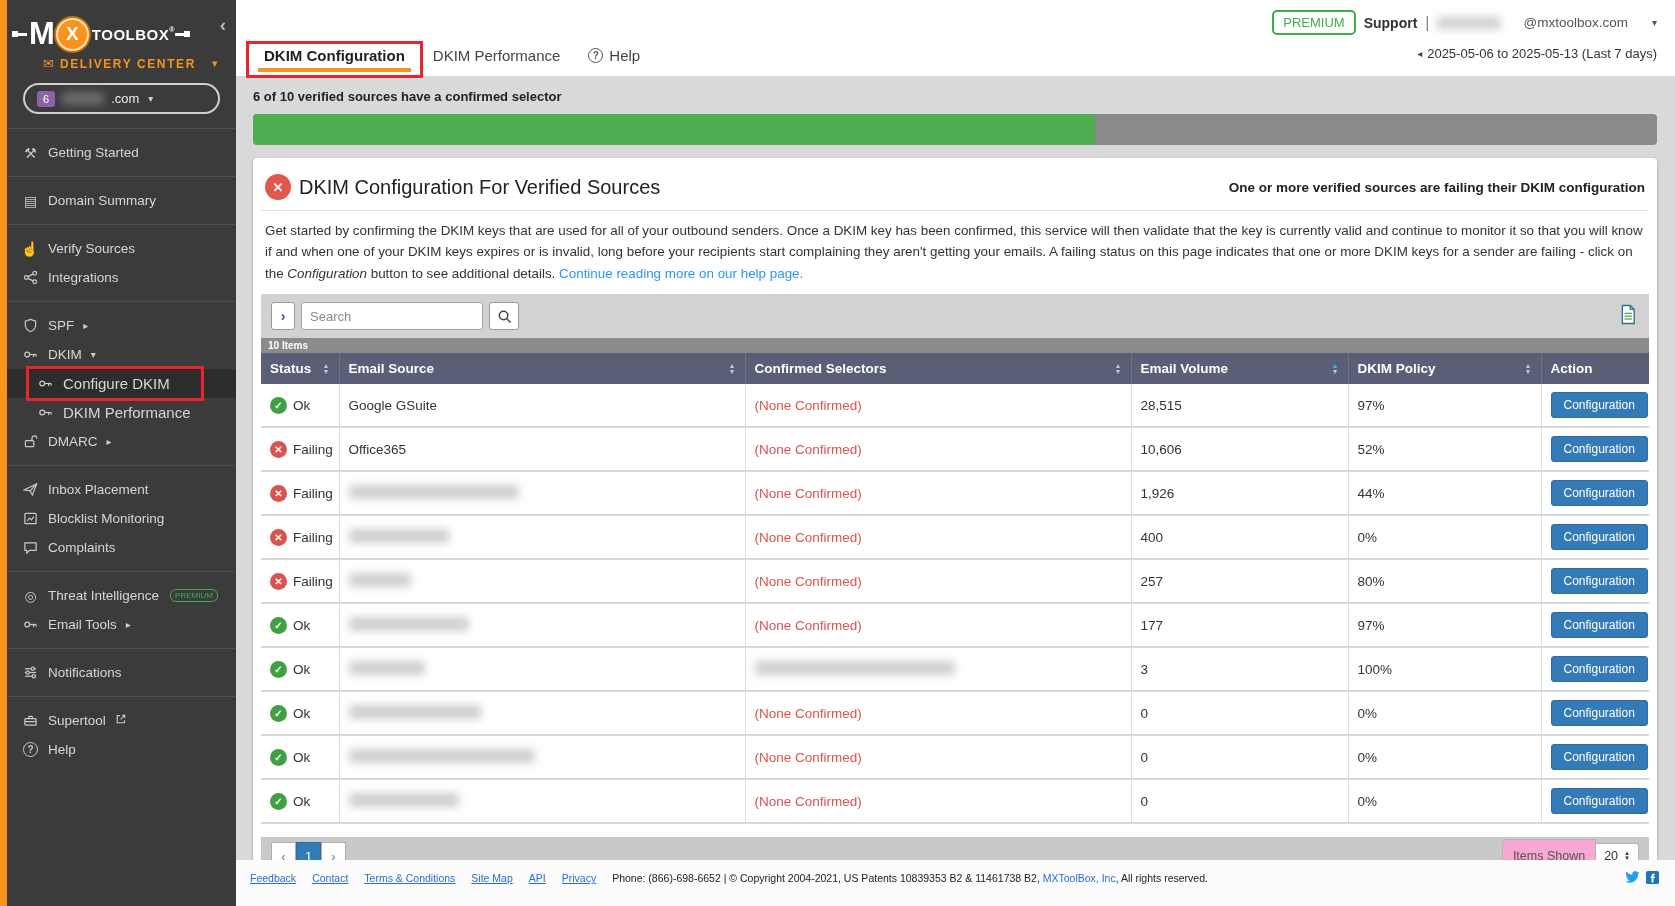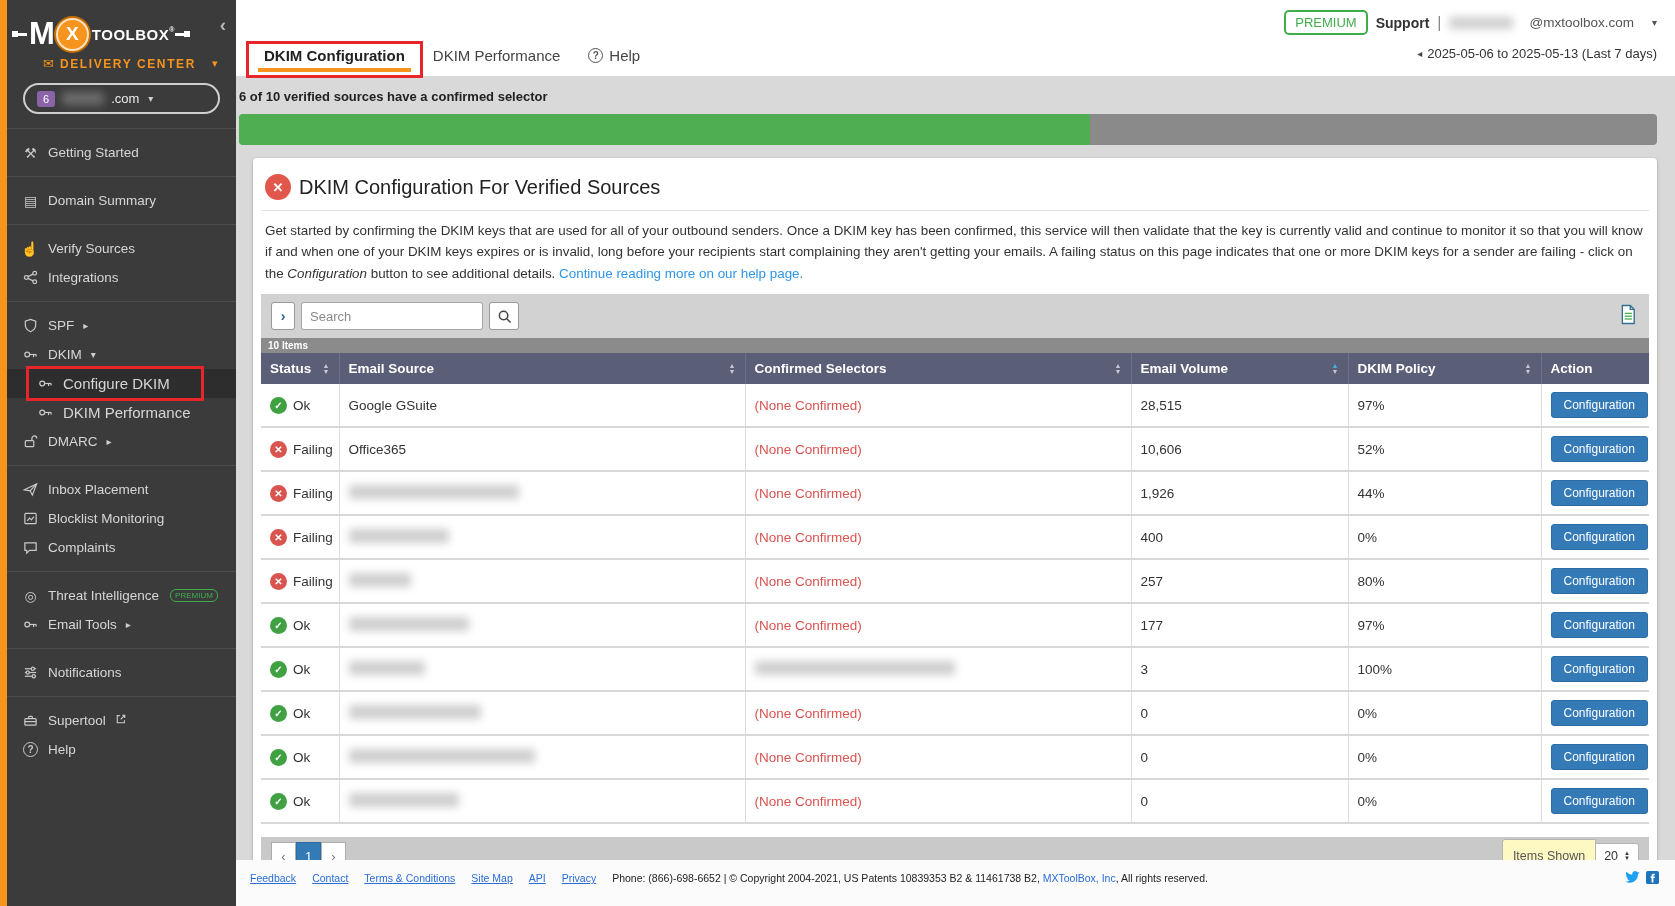--- a/index.html
+++ b/index.html
@@ -59,28 +59,28 @@
   .tab.annotated .red-box { position:absolute; left:-4px; right:-4px; top:4px; bottom:-2px;
     border:3px solid #e8252a; pointer-events:none; }
   .qmark { width:15px; height:15px; border:1.5px solid #555; border-radius:50%; font-size:10px;
     font-weight:bold; color:#555; display:inline-flex; align-items:center; justify-content:center; }
   .top-right { position:absolute; right:18px; top:10px; text-align:right; }
   .acct-row { display:flex; align-items:center; gap:8px; justify-content:flex-end; }
   .premium-badge { border:2px solid #3fae4a; color:#3fae4a; border-radius:5px; font-size:13px;
     padding:3px 9px; }
   .support { font-size:14px; font-weight:bold; color:#333; cursor:pointer; }
   .sep { color:#888; }
-  .acct-email { display:flex; align-items:center; gap:16px; color:#555; font-size:13.5px; cursor:pointer; }
+  .acct-email { display:flex; align-items:center; gap:22px; color:#555; font-size:13.5px; cursor:pointer; }
   .blur { background:#9e9e9e; opacity:.5; filter:blur(4px); border-radius:3px; display:inline-block; }
   .date-row { margin-top:11px; font-size:13px; color:#333; display:flex; gap:5px;
     justify-content:flex-end; align-items:center; }
   .date-back { font-size:10px; color:#444; cursor:pointer; }
 
   .content { flex:1; background:#d9d9d9; overflow:hidden; }
-  .summary-block { padding:13px 18px 0 3px; }
+  .summary-block { padding:13px 18px 0 17px; }
   .summary-text { font-size:13px; font-weight:bold; color:#222; }
   .progress { margin-top:10px; height:31px; background:#8a8a8a; border-radius:4px; overflow:hidden; }
   .progress-fill { height:100%; background:#4fae52; border-radius:4px 0 0 4px; }
 
   .card { margin:13px 18px 0 17px; background:#fff; border-radius:4px;
     box-shadow:0 1px 3px rgba(0,0,0,.3); padding:8px 8px 16px 8px; }
   .card-head { display:flex; align-items:center; justify-content:space-between;
     padding:8px 4px 10px 4px; border-bottom:1px solid #e2e2e2; }
   .title-wrap { display:flex; align-items:center; gap:8px; }
   .title-x { width:26px; height:26px; border-radius:50%; background:#e2574c; color:#fff;
@@ -125,21 +125,21 @@
   .cfg-btn { background:#337ab7; border:1px solid #2e6da4; color:#fff; font-size:12px;
     padding:5px 12px; border-radius:3px; cursor:pointer; font-family:inherit; }
 
   .pag-band { margin-top:13px; background:#c9c9c9; height:38px; display:flex; align-items:center;
     justify-content:space-between; padding:0 10px; }
   .pager { display:flex; }
   .pg-btn { width:25px; height:28px; background:#fff; border:1px solid #adadad; color:#777;
     font-size:13px; display:flex; align-items:center; justify-content:center; cursor:pointer; }
   .pg-btn.active { background:#337ab7; border-color:#2e6da4; color:#fff; }
   .items-shown { display:flex; align-items:center; }
-  .is-label { background:#fef9c3; border:1px solid #b5b5b5; color:#555; font-size:12.5px;
+  .is-label { background:#f9a8d4; border:1px solid #b5b5b5; color:#555; font-size:12.5px;
     padding:9px 10px; border-radius:3px 0 0 3px; }
   .is-value { background:#fff; border:1px solid #b5b5b5; border-left:none; color:#333;
     font-size:12.5px; padding:5px 8px; border-radius:0 3px 3px 0; display:flex; gap:6px;
     align-items:center; cursor:pointer; }
   .spinner { display:inline-flex; flex-direction:column; line-height:5px; font-size:6px; color:#333; }
 
   .footer { flex:none; height:46px; background:#fbfbfb; position:relative; display:flex;
     align-items:flex-start; padding:12px 0 0 14px; gap:16px; }
   .f-links { display:flex; gap:16px; }
   .f-links a { color:#2a6cd8; font-size:10.5px; text-decoration:underline; cursor:pointer; }
@@ -386,20 +386,21 @@
           <div class="progress-fill" style="width: 60%;"></div>
         </div>
       </div>
 
       <div class="card">
         <div class="card-head">
           <div class="title-wrap">
             <span class="title-x">✕</span>
             <span class="card-title">DKIM Configuration For Verified Sources</span>
           </div>
+          <span class="status-note">One or more verified sources are failing their DKIM configuration</span>
         </div>
         <div class="desc">
           <span>Get started by confirming the DKIM keys that are used for all of your outbound senders. Once a DKIM key has been confirmed, this service will then validate that the key is currently valid and continue to monitor it so that you will know if and when one of your DKIM keys expires or is invalid, long before your recipients start complaining they aren't getting your emails. A failing status on this page indicates that one or more DKIM keys for a sender are failing - click on the </span><span class="it">Configuration</span><span> button to see additional details. </span><a>Continue reading more on our help page.</a>
         </div>
 
         <div class="search-band">
           <span class="sq-btn expand-btn">›</span>
           <input class="search-input" type="text" placeholder="Search" style="">
           <span class="sq-btn mag-btn">
             <svg viewBox="0 0 16 16">

